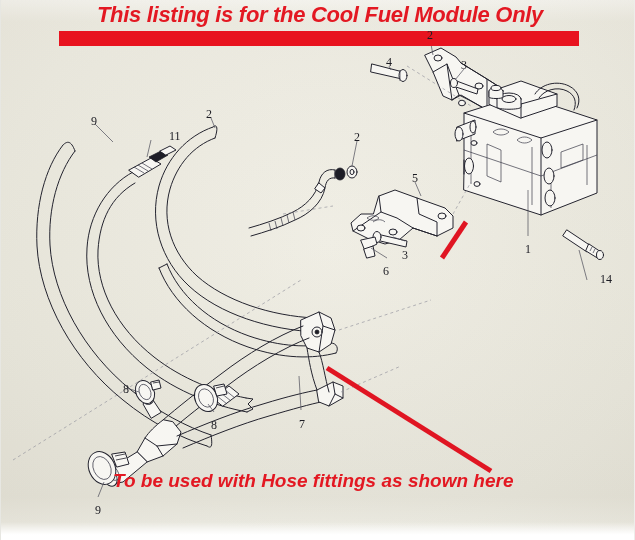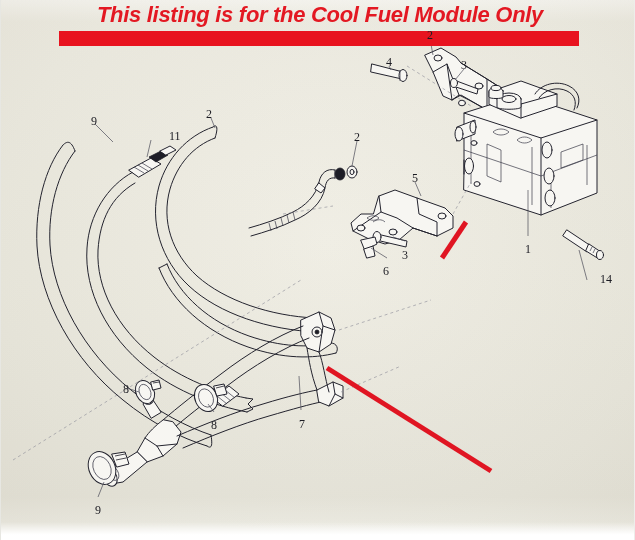--- a/index.html
+++ b/index.html
@@ -364,20 +364,21 @@
   <svg class="layer" viewBox="0 0 635 540" xmlns="http://www.w3.org/2000/svg">
     <line x1="465" y1="222" x2="441" y2="258" stroke="#e01522" stroke-width="5" stroke-linecap="butt"></line>
     <line x1="326" y1="368" x2="490" y2="471" stroke="#e01522" stroke-width="5" stroke-linecap="butt"></line>
   </svg>
 
   <div class="red-bar"></div>
 
   <div class="red-title">This listing is for the Cool Fuel Module Only</div>
 
 
+  <div class="red-note" id="note-hose">To be used with Hose fittings as shown here</div>
 
   <div id="part-number-layer">
       <div class="part-num" style="left: 524px; top: 243px;">1</div>
       <div class="part-num" style="left: 426px; top: 29px;">2</div>
       <div class="part-num" style="left: 460px; top: 59px;">3</div>
       <div class="part-num" style="left: 401px; top: 249px;">3</div>
       <div class="part-num" style="left: 385px; top: 56px;">4</div>
       <div class="part-num" style="left: 411px; top: 172px;">5</div>
       <div class="part-num" style="left: 382px; top: 265px;">6</div>
       <div class="part-num" style="left: 298px; top: 418px;">7</div>

